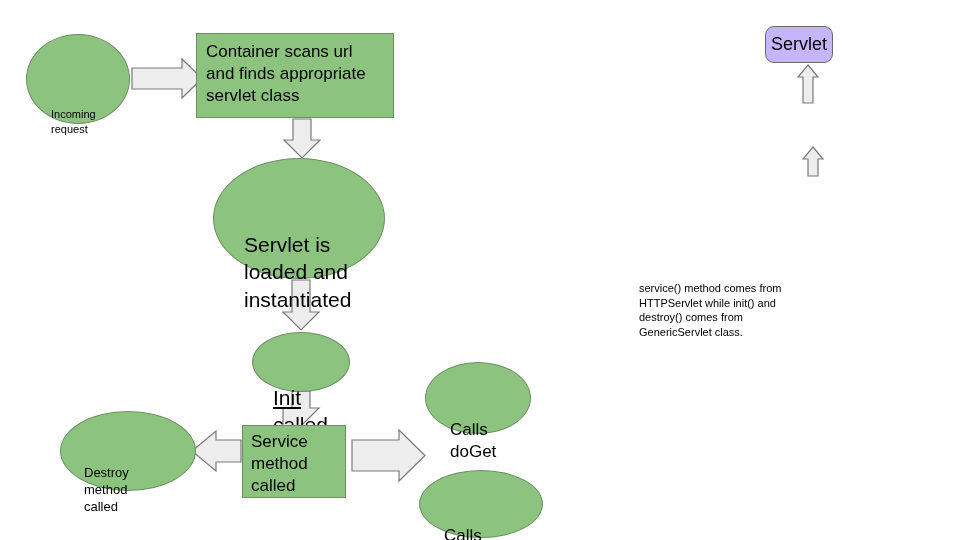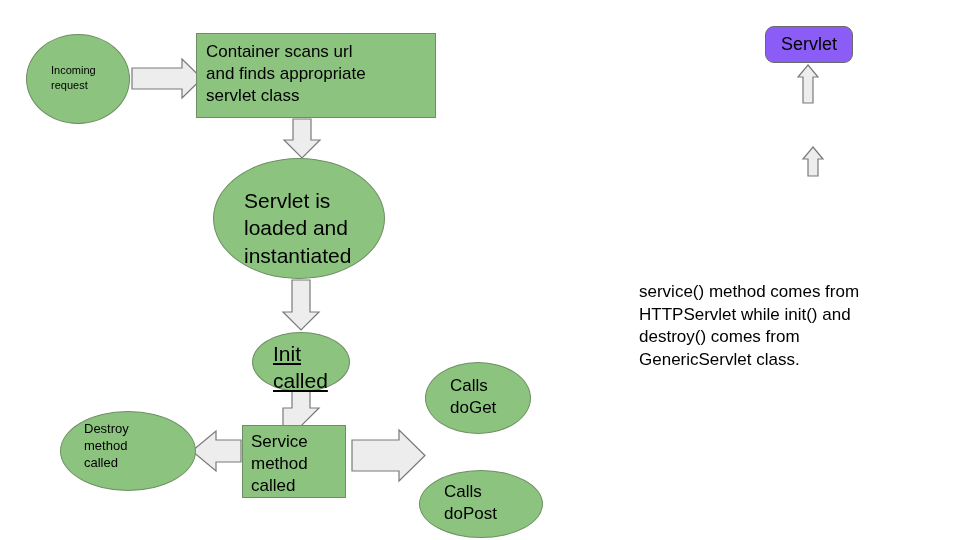--- a/index.html
+++ b/index.html
@@ -43,36 +43,37 @@
     position: absolute;
     background: #8CC47F;
     border: 1px solid #6E8F63;
     border-radius: 50%;
     box-sizing: border-box;
   }
   .ellipse .label {
     position: absolute;
     white-space: pre-line;
     text-align: left;
+    margin-top: 44px;
   }
   
   .class-box {
     position: absolute;
     border: 1px solid #6A6A6A;
     border-radius: 9px;
     box-sizing: border-box;
     display: flex;
     align-items: center;
     justify-content: center;
     font-size: 18px;
   }
   
   .note {
     position: absolute;
-    font-size: 17px;
+    font-size: 11px;
     line-height: 1.33;
     white-space: pre-line;
     text-align: left;
   }
   svg.arrow-layer {
     position: absolute;
     left: 0; top: 0;
     width: 960px;
     height: 540px;
     overflow: visible;
@@ -107,21 +108,21 @@
     <polygon class="blockarrow" points="808,65 818,77 813,77 813,103 803,103 803,77 798,77"></polygon>
 
     <polygon class="blockarrow" points="813,147 823,159 818,159 818,176 808,176 808,159 803,159"></polygon>
   </svg>
 
   <div class="ellipse" style="left:26px; top:34px; width:104px; height:90px;">
     <div class="label" style="left:24px; top:28px; font-size:11px; line-height:1.35;">Incoming
 request</div>
   </div>
 
-  <div class="proc-box" style="left:196px; top:33px; width:240px; height:85px;">
+  <div class="proc-box" style="left:196px; top:33px; width:198px; height:85px;">
     <div class="label">Container scans url
 and finds appropriate
 servlet class</div>
   </div>
 
   <div class="ellipse" style="left:213px; top:158px; width:172px; height:121px;">
     <div class="label" style="left:30px; top:28px; font-size:21px; line-height:1.3;">Servlet is
 loaded and
 instantiated</div>
   </div>
@@ -146,21 +147,21 @@
   <div class="ellipse" style="left:425px; top:362px; width:106px; height:72px;">
     <div class="label" style="left:24px; top:12px; font-size:17px; line-height:1.3;">Calls
 doGet</div>
   </div>
 
   <div class="ellipse" style="left:419px; top:470px; width:124px; height:68px;">
     <div class="label" style="left:24px; top:10px; font-size:17px; line-height:1.3;">Calls
 doPost</div>
   </div>
 
-  <div class="class-box" style="left:765px; top:26px; width:88px; height:37px; background:#8b5cf6;">
+  <div class="class-box" style="left:765px; top:26px; width:68px; height:37px; background:#c4b5fd;">
     <span>Servlet</span>
   </div>
 
 
 
   <div class="note" style="left:639px; top:281px; width:290px;">service() method comes from
 HTTPServlet while init() and
 destroy() comes from
 GenericServlet class.</div>
 

